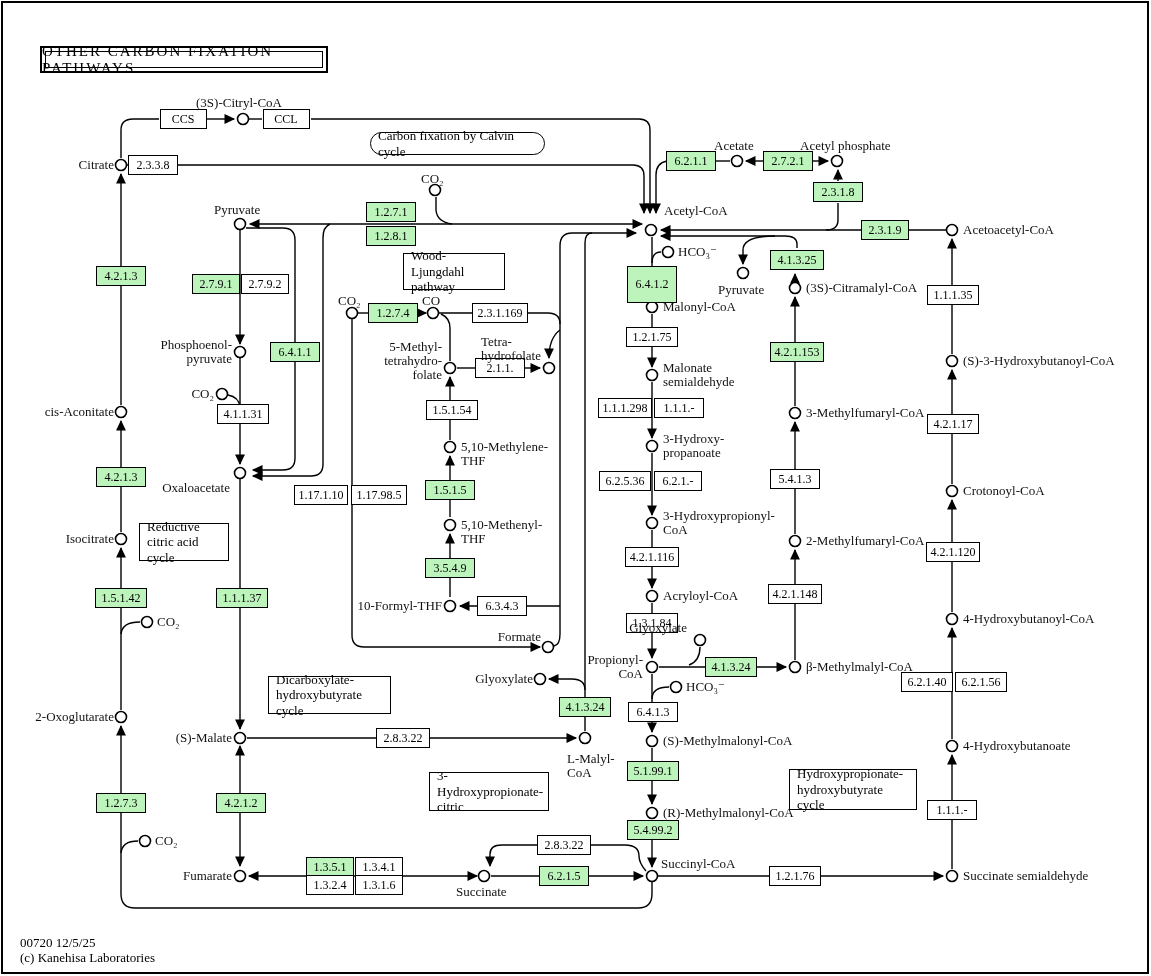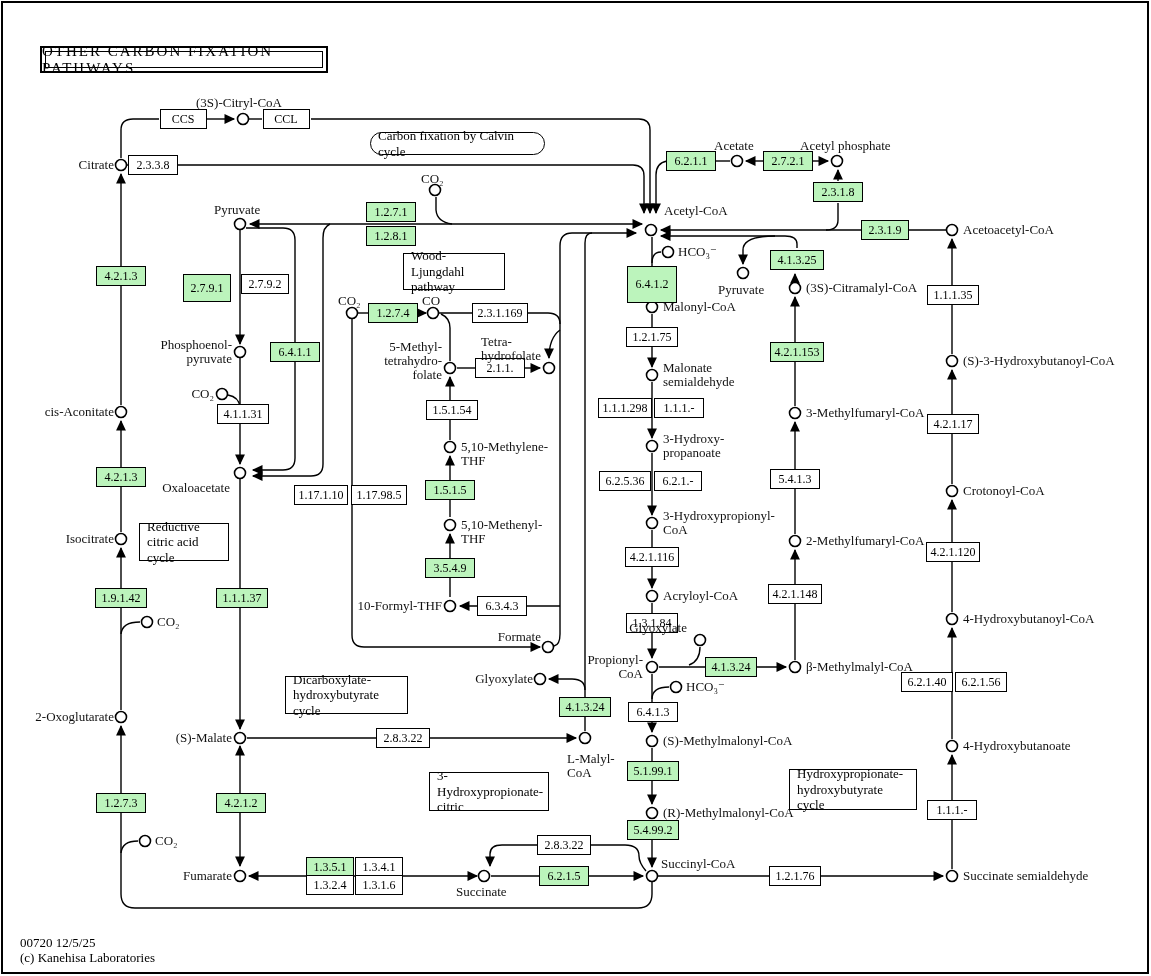--- a/index.html
+++ b/index.html
@@ -183,21 +183,21 @@
         <div>Carbon fixation by Calvin cycle</div>
       </div>
       <div class="pathway-box" style="left: 403px; top: 253px; width: 102px; height: 37px;">
         <div>Wood-Ljungdahl</div>
         <div>pathway</div>
       </div>
       <div class="pathway-box" style="left: 139px; top: 523px; width: 90px; height: 38px;">
         <div>Reductive</div>
         <div>citric acid cycle</div>
       </div>
-      <div class="pathway-box" style="left: 268px; top: 676px; width: 123px; height: 38px; margin-left: 17px;">
+      <div class="pathway-box" style="left: 268px; top: 676px; width: 123px; height: 38px;">
         <div>Dicarboxylate-</div>
         <div>hydroxybutyrate cycle</div>
       </div>
       <div class="pathway-box" style="left: 429px; top: 772px; width: 120px; height: 39px;">
         <div>3-Hydroxypropionate-</div>
         <div>citric</div>
       </div>
       <div class="pathway-box" style="left: 789px; top: 769px; width: 128px; height: 41px;">
         <div>Hydroxypropionate-</div>
         <div>hydroxybutyrate cycle</div>
@@ -239,26 +239,26 @@
       <div class="enzyme" style="left: 472px; top: 303px; width: 56px; height: 20px;">2.3.1.169</div>
       <div class="enzyme" style="left: 475px; top: 358px; width: 50px; height: 20px;">2.1.1.</div>
       <div class="enzyme" style="left: 426px; top: 400px; width: 52px; height: 20px;">1.5.1.54</div>
       <div class="enzyme green" style="left: 425px; top: 480px; width: 50px; height: 20px;">1.5.1.5</div>
       <div class="enzyme green" style="left: 425px; top: 558px; width: 50px; height: 20px;">3.5.4.9</div>
       <div class="enzyme" style="left: 477px; top: 596px; width: 50px; height: 20px;">6.3.4.3</div>
       <div class="enzyme" style="left: 294px; top: 485px; width: 54px; height: 20px;">1.17.1.10</div>
       <div class="enzyme" style="left: 351px; top: 485px; width: 56px; height: 20px;">1.17.98.5</div>
       <div class="enzyme green" style="left: 96px; top: 266px; width: 50px; height: 20px;">4.2.1.3</div>
       <div class="enzyme green" style="left: 96px; top: 467px; width: 50px; height: 20px;">4.2.1.3</div>
-      <div class="enzyme green" style="left: 183px; top: 274px; width: 48px; height: 28px;">2.7.9.1</div>
+      <div class="enzyme green" style="left: 192px; top: 274px; width: 48px; height: 20px;">2.7.9.1</div>
       <div class="enzyme" style="left: 241px; top: 274px; width: 48px; height: 20px;">2.7.9.2</div>
       <div class="enzyme green" style="left: 270px; top: 342px; width: 50px; height: 20px;">6.4.1.1</div>
       <div class="enzyme" style="left: 217px; top: 404px; width: 52px; height: 20px;">4.1.1.31</div>
       <div class="enzyme green" style="left: 368px; top: 303px; width: 50px; height: 20px;">1.2.7.4</div>
-      <div class="enzyme green" style="left: 95px; top: 588px; width: 52px; height: 20px;">1.9.1.42</div>
+      <div class="enzyme green" style="left: 95px; top: 588px; width: 52px; height: 20px;">1.5.1.42</div>
       <div class="enzyme green" style="left: 216px; top: 588px; width: 52px; height: 20px;">1.1.1.37</div>
       <div class="enzyme green" style="left: 96px; top: 793px; width: 50px; height: 20px;">1.2.7.3</div>
       <div class="enzyme green" style="left: 216px; top: 793px; width: 50px; height: 20px;">4.2.1.2</div>
       <div class="enzyme green" style="left: 306px; top: 857px; width: 48px; height: 20px;">1.3.5.1</div>
       <div class="enzyme" style="left: 355px; top: 857px; width: 48px; height: 20px;">1.3.4.1</div>
       <div class="enzyme" style="left: 306px; top: 875px; width: 48px; height: 20px;">1.3.2.4</div>
       <div class="enzyme" style="left: 355px; top: 875px; width: 48px; height: 20px;">1.3.1.6</div>
       <div class="enzyme green" style="left: 539px; top: 866px; width: 50px; height: 20px;">6.2.1.5</div>
       <div class="enzyme" style="left: 537px; top: 835px; width: 54px; height: 20px;">2.8.3.22</div>
       <div class="enzyme" style="left: 376px; top: 728px; width: 54px; height: 20px;">2.8.3.22</div>

